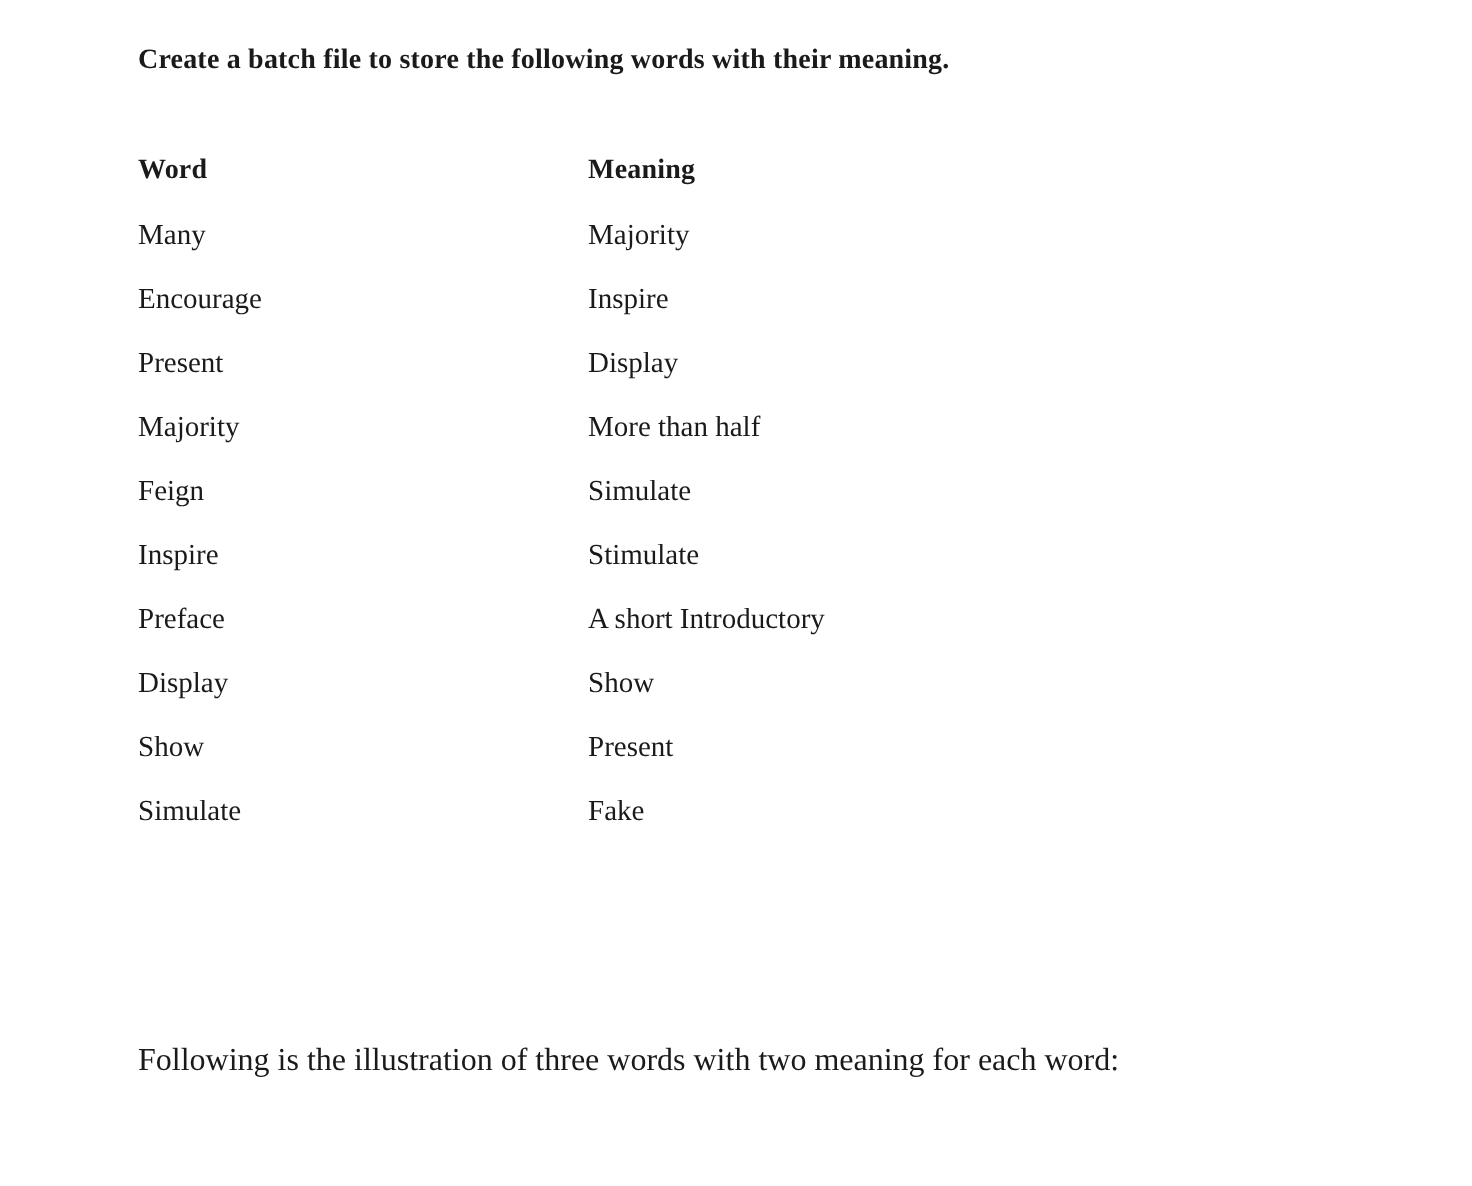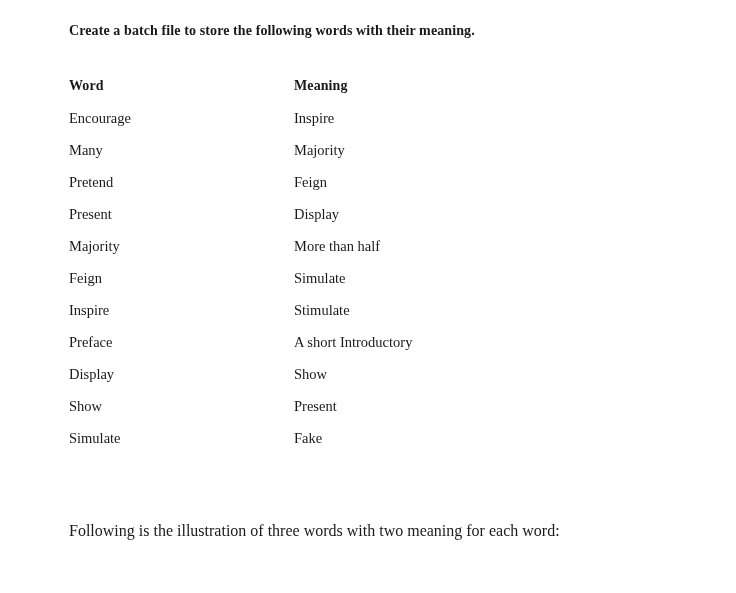--- a/index.html
+++ b/index.html
@@ -97,30 +97,26 @@
 
   <table class="word-table">
     <thead>
       <tr>
         <th class="col-word">Word</th>
         <th class="col-meaning">Meaning</th>
       </tr>
     </thead>
     <tbody>
       <tr>
-        <td class="col-word">Encourage</td>
-        <td class="col-meaning">Inspire</td>
-      </tr>
-      <tr>
         <td class="col-word">Many</td>
         <td class="col-meaning">Majority</td>
       </tr>
       <tr>
-        <td class="col-word">Pretend</td>
-        <td class="col-meaning">Feign</td>
+        <td class="col-word">Encourage</td>
+        <td class="col-meaning">Inspire</td>
       </tr>
       <tr>
         <td class="col-word">Present</td>
         <td class="col-meaning">Display</td>
       </tr>
       <tr>
         <td class="col-word">Majority</td>
         <td class="col-meaning">More than half</td>
       </tr>
       <tr>

